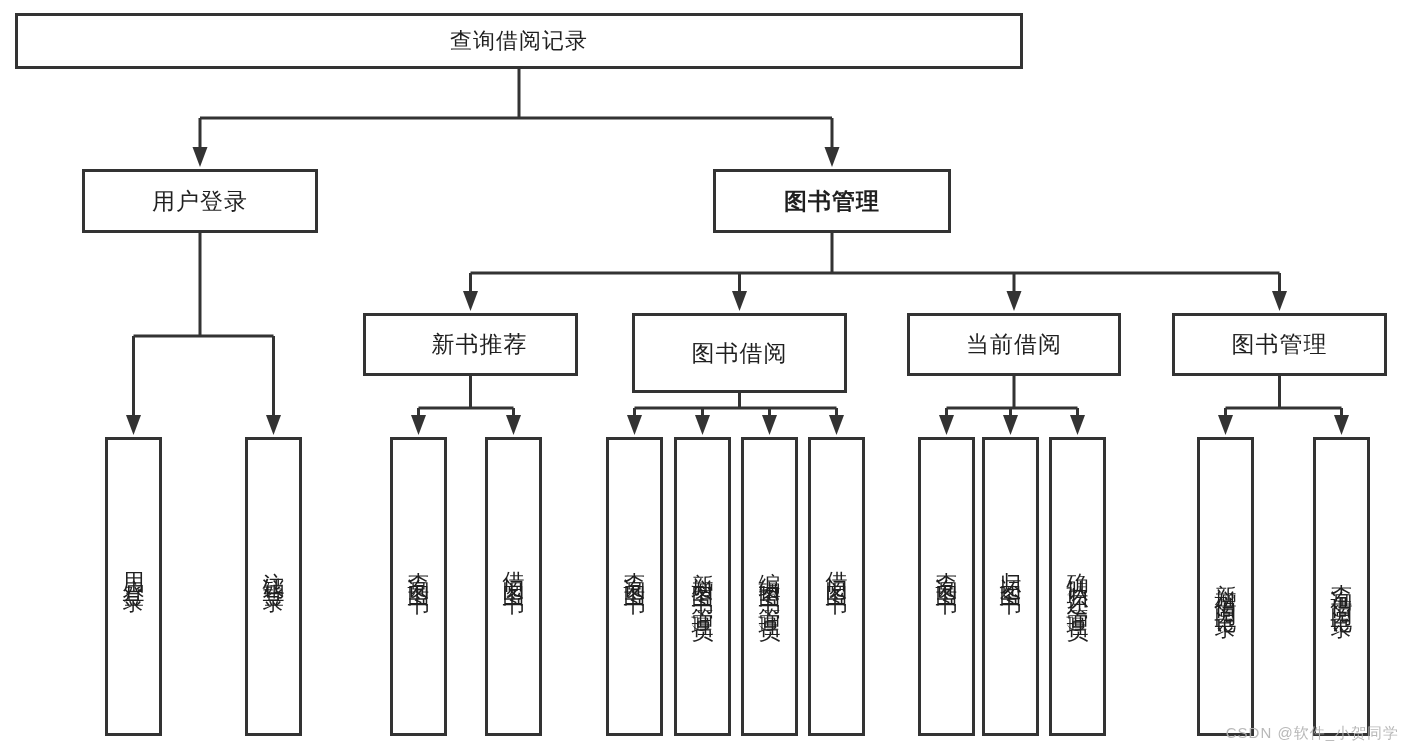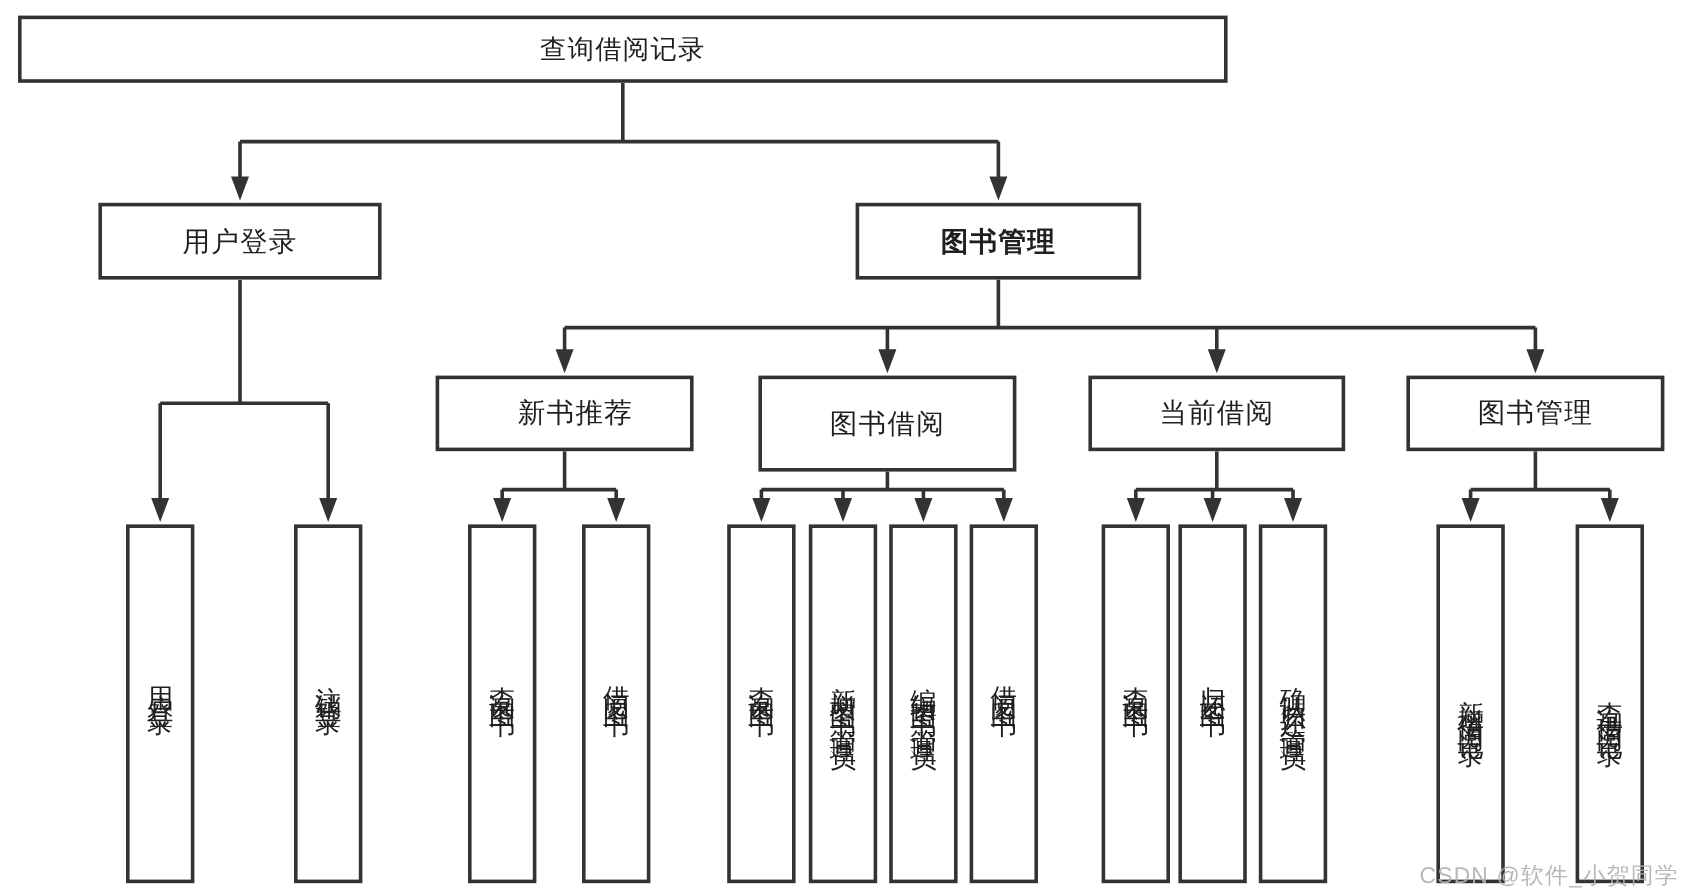--- a/index.html
+++ b/index.html
@@ -46,21 +46,21 @@
     font-size: 22px;
     line-height: 1;
     letter-spacing: 7px;
     color: #1f1f1f;
   }
   .leaf.up .vtext { transform: translateY(-19px); }
   .watermark {
     position: absolute;
     right: 6px;
     bottom: 4px;
-    font-size: 19px;
+    font-size: 15px;
     letter-spacing: 1px;
     color: #b3b3b3;
     opacity: 0.92;
     z-index: 5;
     white-space: nowrap;
   }
 </style>
 </head>
 <body>
 

